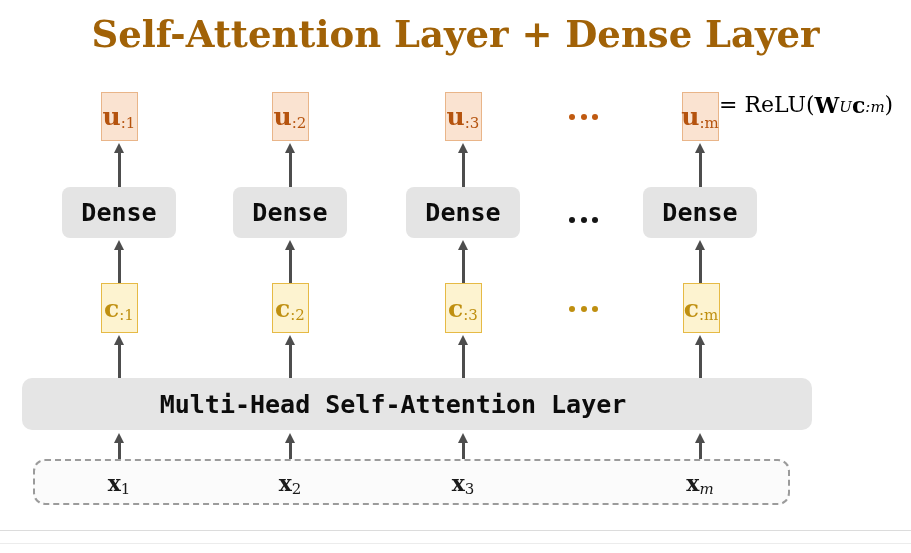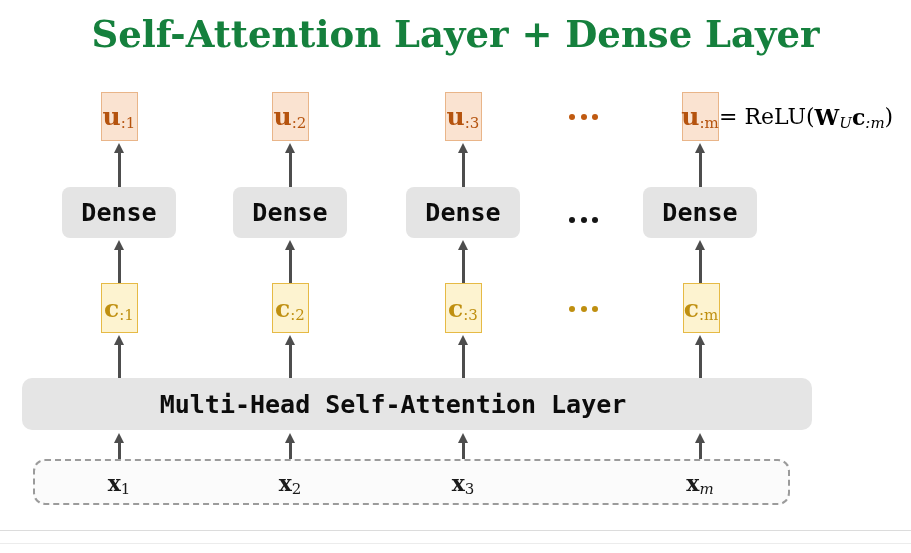--- a/index.html
+++ b/index.html
@@ -3,21 +3,21 @@
 <meta charset="utf-8">
 <style>
   * { margin:0; padding:0; box-sizing:border-box; }
   body { background:#ffffff; }
   .canvas {
     position:relative; width:911px; height:553px; background:#ffffff;
     font-family:"DejaVu Serif", serif; overflow:hidden;
   }
   .title {
     position:absolute; top:12px; left:0; width:100%;
-    text-align:center; font-size:37px; font-weight:bold; color:#15803d;
+    text-align:center; font-size:37px; font-weight:bold; color:#a16207;
   }
   
   .vecbox {
     position:absolute; width:37px;
     display:flex; align-items:center; justify-content:center;
   }
   .ubox { top:92px; height:49px; background:#fae3d1; border:1.5px solid #e9b589; }
   .cbox { top:283px; height:50px; background:#fdf3d0; border:1.5px solid #e6ba45; }
   .u-text { color:#b5530e; }
   .c-text { color:#bf8f10; }
@@ -67,21 +67,21 @@
     position:absolute; left:569px; width:29px;
     display:flex; justify-content:space-between; align-items:center;
   }
   .dots span { width:6px; height:6px; border-radius:50%; display:block; }
   .dots-u span { background:#c05a10; }
   .dots-black span { background:#151515; }
   .dots-c span { background:#bf8f10; }
   
   .equation {
     position:absolute; left:719px; top:92px; height:49px;
-    display:flex; align-items:center; font-size:22px; color:#000;
+    display:flex; font-size:22px; color:#000;
     white-space:nowrap;
   }
   .eq-bold { font-weight:bold; }
   .eq-sub { font-size:15px; font-style:italic; position:relative; top:6px; }
   .hline { position:absolute; left:0; width:911px; height:1px; }
   .hline-1 { top:530px; background:#dcdcdc; }
   .hline-2 { top:543px; background:#ececec; }
 </style>
 </head>
 <body>

